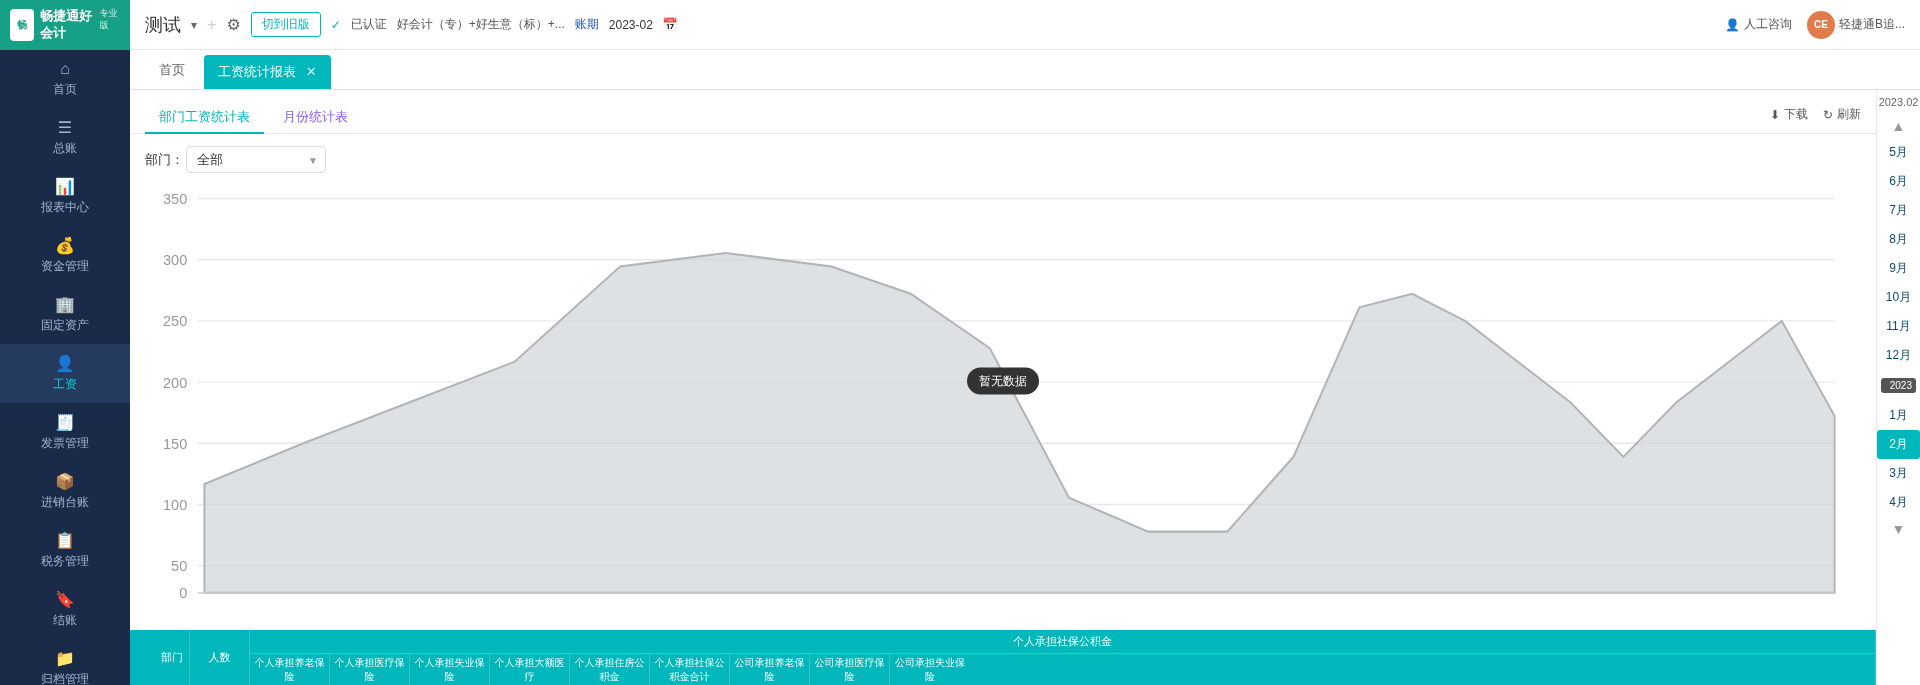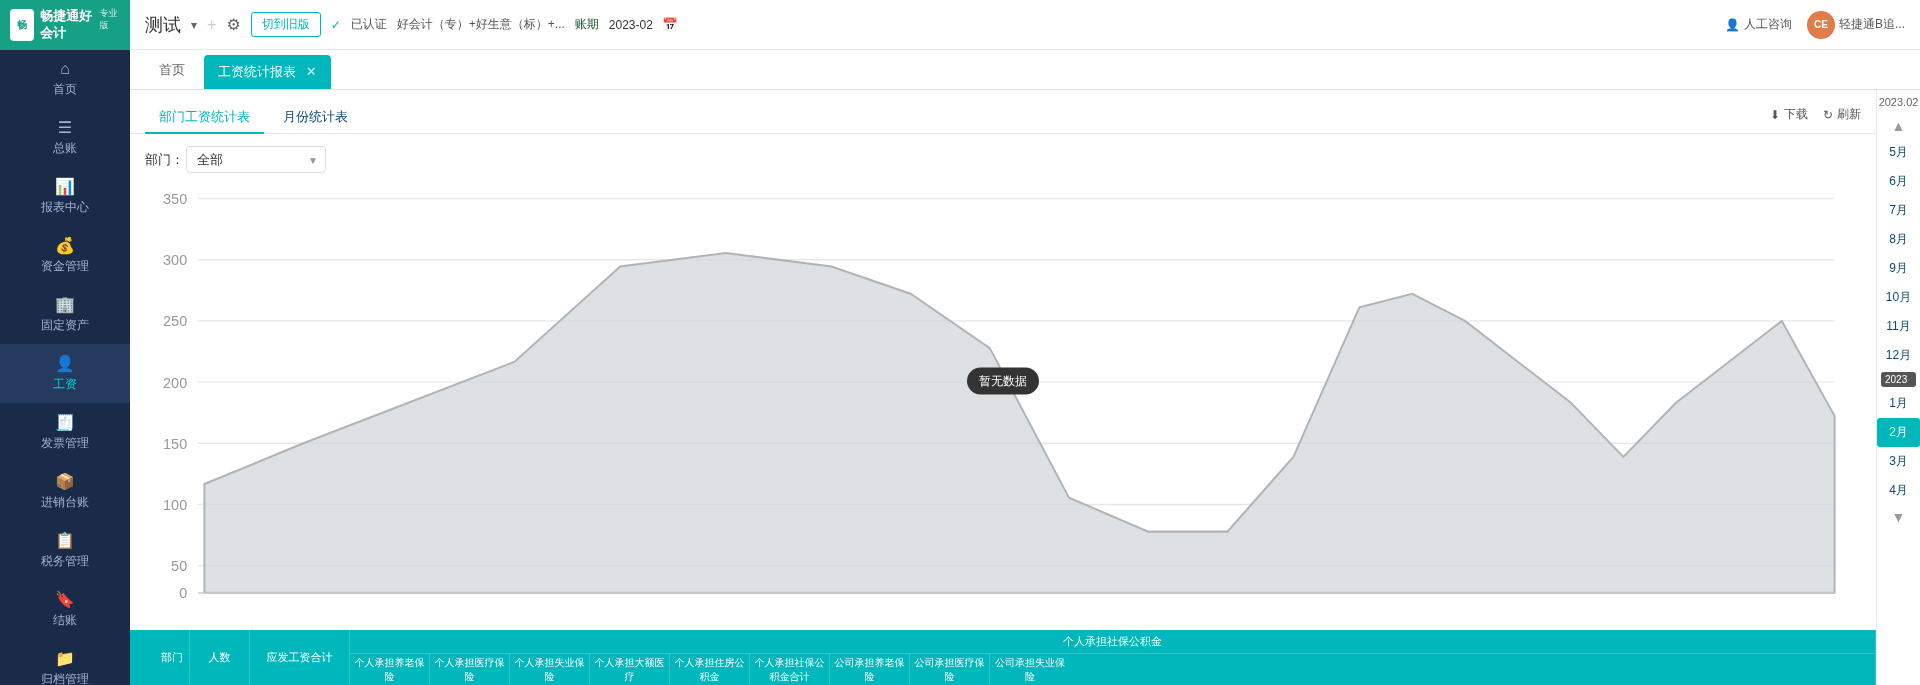--- a/index.html
+++ b/index.html
@@ -170,21 +170,21 @@
       display: flex;
       align-items: center;
       padding: 12px 15px 0;
       border-bottom: 1px solid #e8e8e8;
       gap: 5px;
       flex-shrink: 0;
     }
     .sub-tab {
       padding: 6px 14px;
       font-size: 13px;
-      color: #0c4a6e;
+      color: #8b5cf6;
       cursor: pointer;
       border-bottom: 2px solid transparent;
       margin-bottom: -1px;
     }
     .sub-tab.active {
       color: #00b8bc;
       border-bottom: 2px solid #00b8bc;
     }
     .sub-tab-actions {
       margin-left: auto;
@@ -348,23 +348,23 @@
       background: #00b8bc;
       color: white;
       border-radius: 3px;
     }
     .year-section-label {
       font-size: 10px;
       color: white;
       background: #555;
       border-radius: 3px;
       padding: 2px 4px;
-      margin: 2px 4px;
+      margin: 8px 4px;
       width: calc(100% - 8px);
-      text-align: left;
+      text-align: right;
     }
     .nav-arrow {
       font-size: 14px;
       color: #999;
       cursor: pointer;
       padding: 4px;
     }
 
     
     .chart-svg {
@@ -437,21 +437,21 @@
 
   <div class="topbar">
     <span class="topbar-title">测试</span>
     <span class="topbar-dropdown">▾</span>
     <span style="color:#ccc;font-size:16px;">+</span>
     <span style="font-size:16px;color:#666;cursor:pointer;">⚙</span>
     <button class="topbar-btn">切到旧版</button>
     <span style="color:#00b8bc;font-size:12px;">✓</span>
     <span style="font-size:12px;color:#555;">已认证</span>
     <span style="font-size:12px;color:#555;">好会计（专）+好生意（标）+...</span>
-    <span style="font-size:12px;color:#14532d;font-family:Liberation Serif, serif;">账期</span>
+    <span style="font-size:12px;color:#1d4ed8;font-family:Liberation Serif, serif;">账期</span>
     <span style="font-size:12px;color:#333;font-weight:500;">2023-02</span>
     <span style="font-size:13px;color:#666;cursor:pointer;">📅</span>
 
     <div class="topbar-right">
       <div class="topbar-right-item">
         <span>👤</span>
         <span>人工咨询</span>
       </div>
       <div class="topbar-right-item">
         <div class="avatar">
@@ -559,23 +559,20 @@
         </div>
       </div>
 
       <div class="table-header">
         <div class="table-col" style="width:60px;align-items:flex-end;">
           <span>部门</span>
         </div>
         <div class="table-col" style="width:60px;">
           <span>人数</span>
         </div>
-        <div class="table-col" style="width:100px;">
-          <span>应发工资合计</span>
-        </div>
 
         <div class="table-col-group" style="flex:1;">
           <div class="table-col-group-header">个人承担社保公积金</div>
           <div class="table-col-group-cells">
             <div class="table-col-group-cell">
               <span>个人承担养老保险</span>
             </div>
             <div class="table-col-group-cell">
               <span>个人承担医疗保险</span>
             </div>

